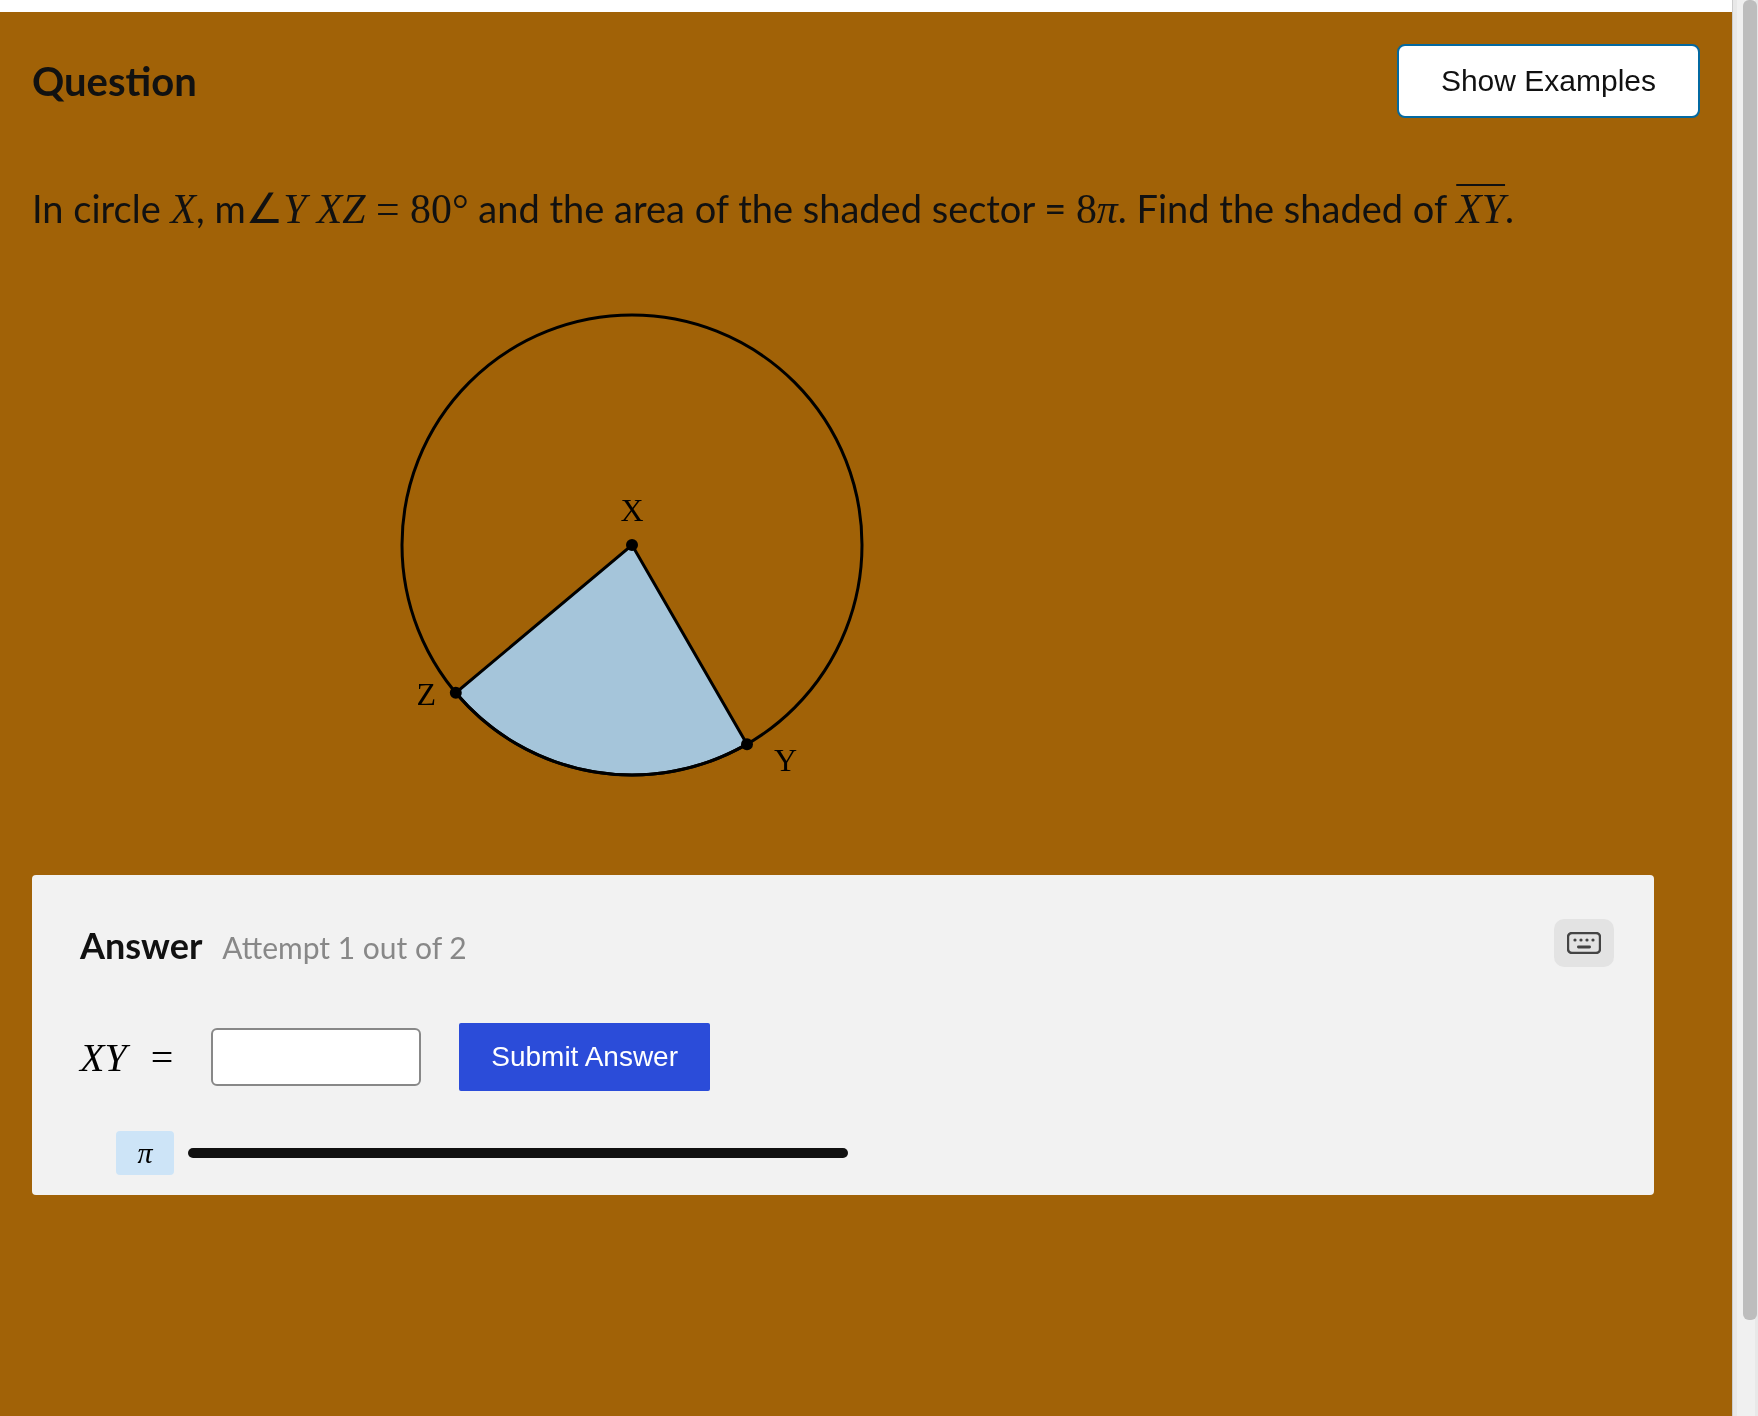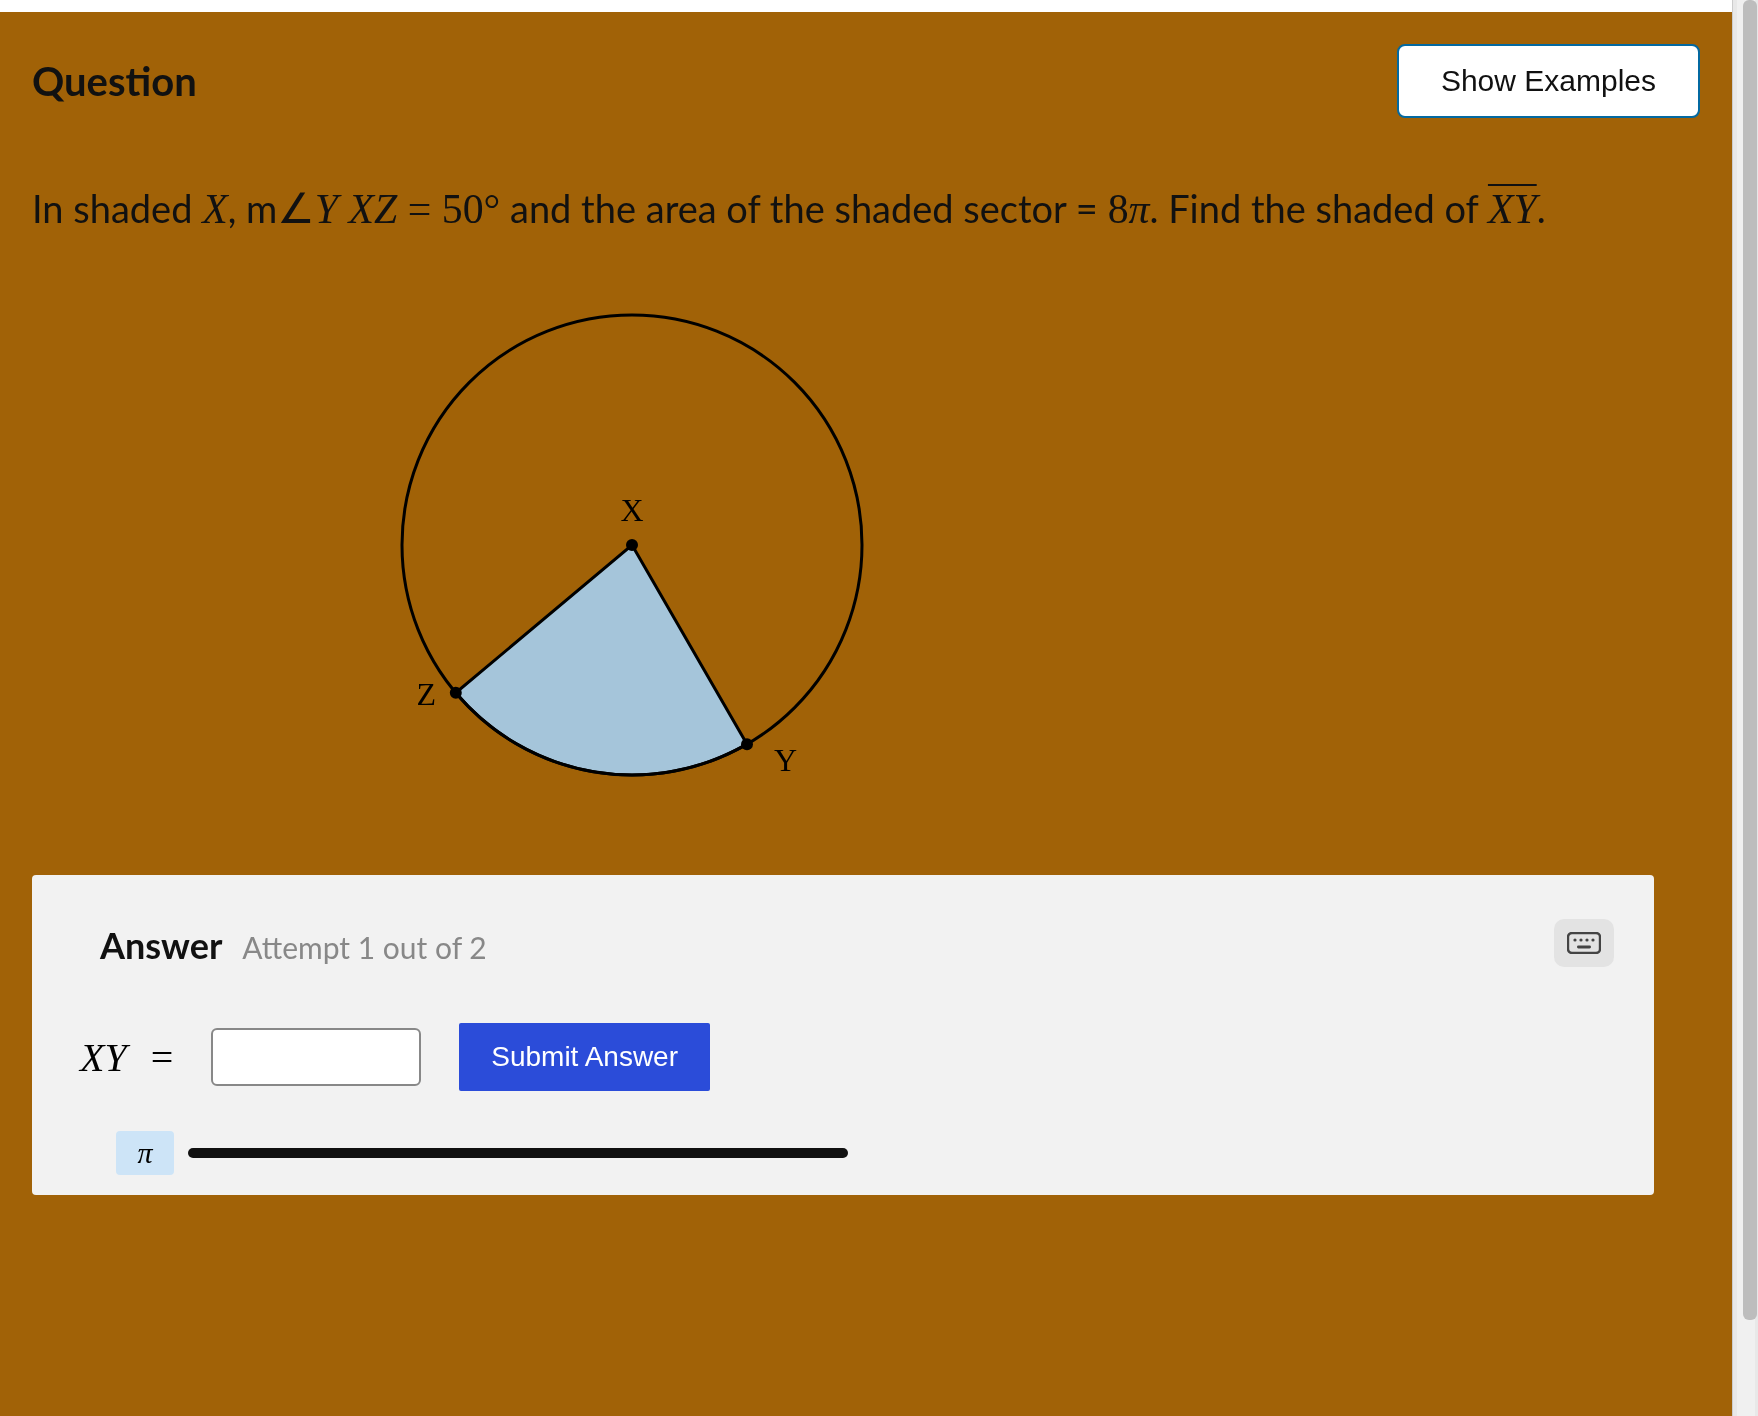--- a/index.html
+++ b/index.html
@@ -89,21 +89,20 @@
       border-radius: 4px;
       padding: 48px 40px 20px 48px;
       width: 1622px;
       position: relative;
     }
     .answer-header {
       display: flex;
       align-items: baseline;
       gap: 20px;
       margin-bottom: 56px;
-      margin-left: 20px;
     }
     .answer-title { font-size: 36px; font-weight: 700; color: #111; }
     .attempt-label { font-size: 30px; color: #888; }
     .keyboard-btn {
       position: absolute;
       right: 40px;
       top: 44px;
       width: 60px;
       height: 48px;
       background: #e3e3e3;
@@ -168,21 +167,21 @@
 <body>
 
 <div class="page-container">
 
   <div class="header-row">
     <div class="question-title">Question</div>
     <button class="examples-btn">Show Examples</button>
   </div>
 
   <div class="question-body">
-    <span>In shaded </span><span class="math-it">X</span><span>, m</span><span class="math-up">∠</span><span class="math-it">Y XZ</span><span class="math-up"> = </span><span class="math-up">50°</span><span> and the area of the shaded sector = </span><span class="math-up">8</span><span class="math-it">π</span><span>. Find the shaded of </span><span class="math-it overline">XY</span><span>.</span>
+    <span>In circle </span><span class="math-it">X</span><span>, m</span><span class="math-up">∠</span><span class="math-it">Y XZ</span><span class="math-up"> = </span><span class="math-up">80°</span><span> and the area of the shaded sector = </span><span class="math-up">8</span><span class="math-it">π</span><span>. Find the shaded of </span><span class="math-it overline">XY</span><span>.</span>
   </div>
 
   <div class="diagram-wrap">
     <svg class="diagram" width="480" height="480" viewBox="0 0 480 480">
 
       <path d="M 240 240 L 355 439.17 A 230 230 0 0 1 63.8 387.8 Z" fill="#a5c5da" stroke="#000" stroke-width="3"></path>
       <circle cx="240" cy="240" r="230" fill="none" stroke="#000" stroke-width="3"></circle>
 
       <circle cx="240" cy="240" r="6" fill="#000"></circle>
 

